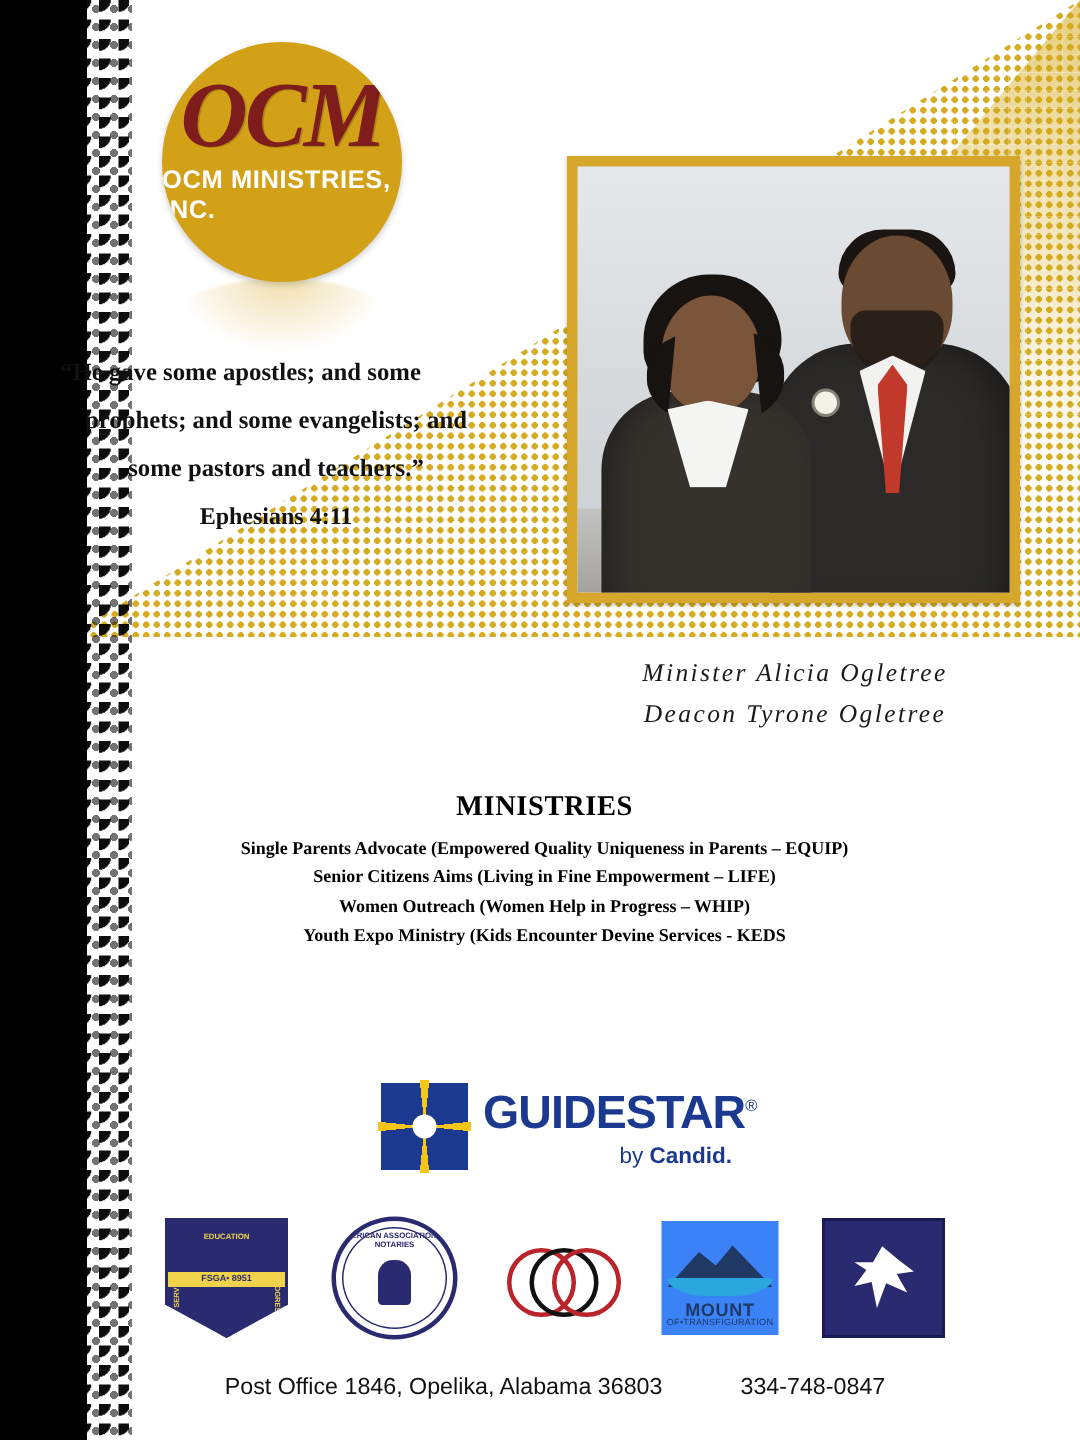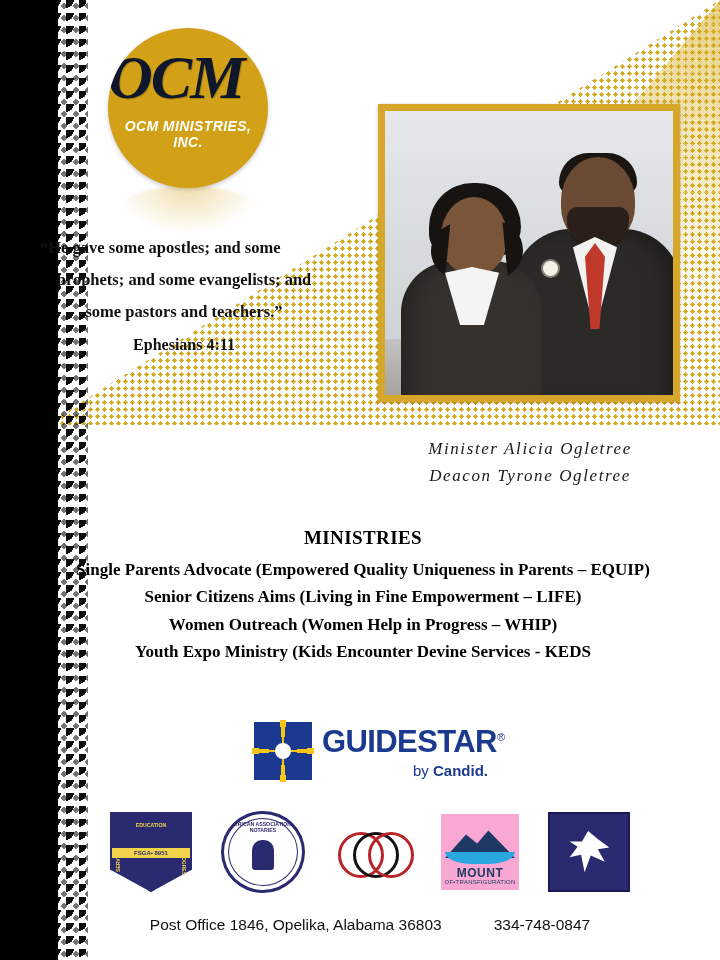--- a/index.html
+++ b/index.html
@@ -104,39 +104,38 @@
     height: 160px;
     border-radius: 50%;
     background: #d3a117;
     box-shadow: 0 2px 4px rgba(0,0,0,.2);
     overflow: hidden;
   }
   .logo-mark {
     position: absolute;
     left: 0; right: 0;
     top: 18px;
-    text-align: left;
+    text-align: center;
     font-family: "Liberation Serif", serif;
     font-size: 62px;
     font-weight: bold;
     font-style: italic;
-    color: #0f172a;
+    color: #7f1d1d;
     letter-spacing: -2px;
     line-height: 1;
     text-shadow: 1px 1px 0 rgba(0,0,0,.18);
   }
   .logo-text {
     position: absolute;
     left: 0; right: 0;
     bottom: 38px;
-    text-align: center;
-    font-family: "Liberation Sans", sans-serif;
-    font-size: 14px;
-    font-weight: bold;
-    font-style: italic;
+    text-align: left;
+    font-family: "Liberation Sans", sans-serif;
+    font-size: 17px;
+    font-weight: bold;
     color: #ffffff;
     letter-spacing: .4px;
   }
   .logo-reflection {
     position: absolute;
     left: 118px;
     top: 186px;
     width: 140px;
     height: 48px;
     background: radial-gradient(ellipse at 50% 0%, rgba(211,161,23,.35), rgba(211,161,23,0) 72%);
@@ -288,21 +287,21 @@
   }
   .ministries .head {
     font-size: 19px;
     letter-spacing: .4px;
     display: block;
     margin-bottom: 2px;
     margin-top: 20px;
   }
   .ministries .item {
     display: block;
-    font-size: 17px;
+    font-size: 12px;
   }
 
   
   .guidestar {
     position: absolute;
     left: 248px;
     top: 714px;
     width: 270px;
     height: 74px;
   }
@@ -429,21 +428,21 @@
     position: absolute;
     width: 40px; height: 40px;
     border: 3px solid #b8242a;
     border-radius: 50%;
     top: 18px;
   }
   .b3 .c1 { left: 4px; }
   .b3 .c2 { left: 19px; border-color:#111; }
   .b3 .c3 { left: 34px; }
 
-  .b4 { background: #f9a8d4; }
+  .b4 { background: #3b82f6; }
   .b4 .mtn {
     position: absolute;
     left: 4px; top: 14px; width: 70px; height: 30px;
     background: #1f3864;
     -webkit-clip-path: polygon(0 100%, 30% 22%, 46% 52%, 62% 8%, 100% 100%);
     clip-path: polygon(0 100%, 30% 22%, 46% 52%, 62% 8%, 100% 100%);
   }
   .b4 .wave {
     position: absolute;
     left: 4px; top: 38px; width: 70px; height: 12px;

